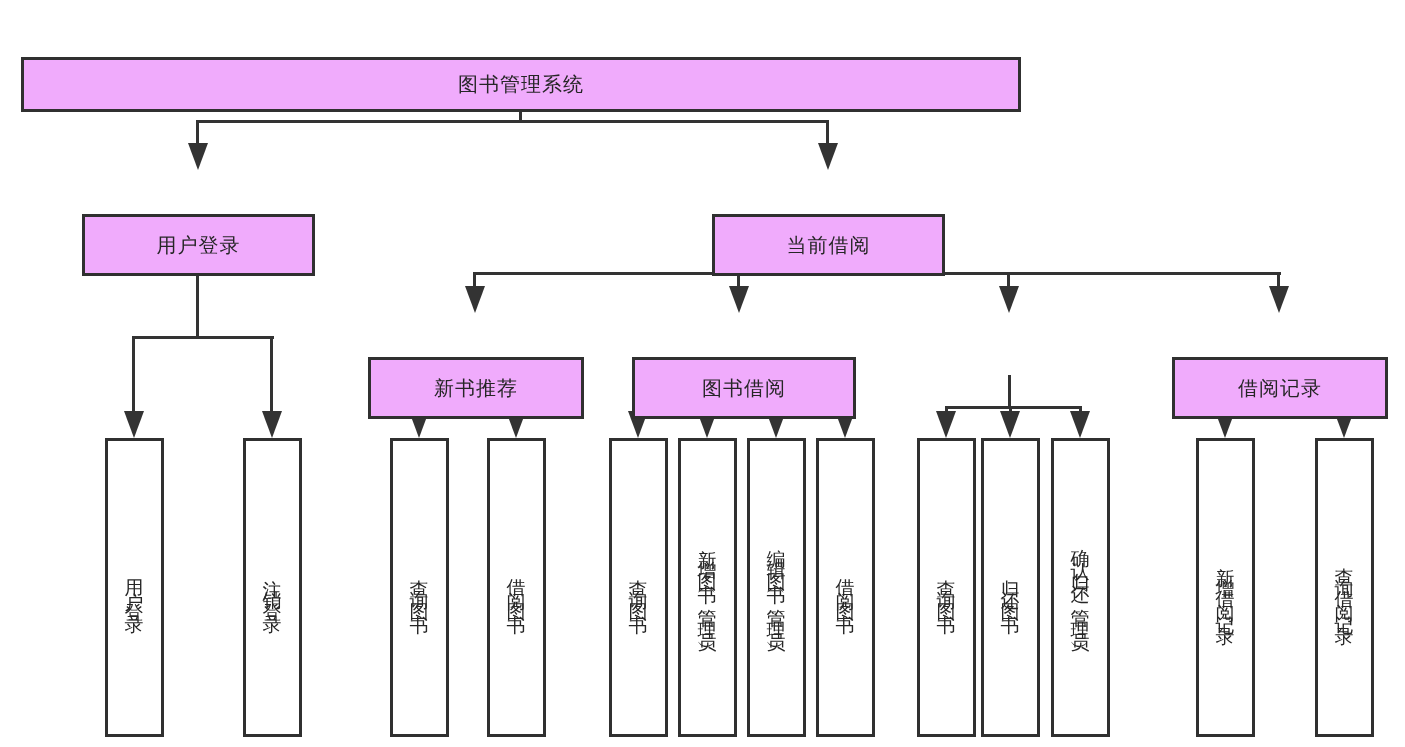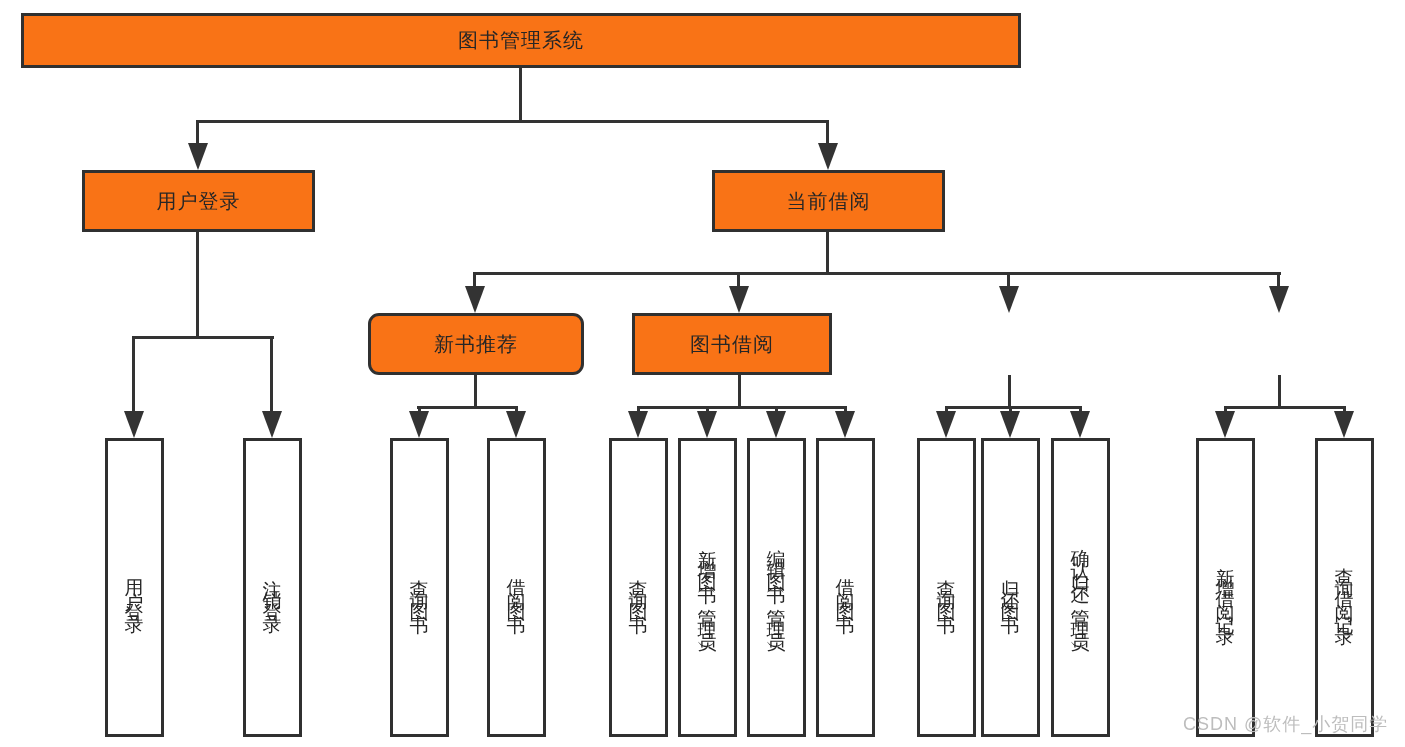--- a/index.html
+++ b/index.html
@@ -1,23 +1,23 @@
 <!DOCTYPE html>
 <html><head>
 <meta charset="utf-8">
 <style>
   html,body{margin:0;padding:0;background:#ffffff;}
   .canvas{
     position:relative;width:1405px;height:747px;background:#ffffff;overflow:hidden;
     font-family:"Liberation Sans","DejaVu Sans",sans-serif;color:#262626;
   }
   .box{
-    position:absolute;box-sizing:border-box;border:3px solid #303030;background:#f97316;
+    position:absolute;box-sizing:border-box;border:3px solid #303030;background:#f0abfc;
     display:flex;align-items:center;justify-content:center;
-    font-size:20px;letter-spacing:1px;color:#262626;
+    font-size:20px;letter-spacing:1px;color:#262626;margin-top:44px;
   }
   .vbox{
     position:absolute;box-sizing:border-box;border:3px solid #303030;background:#ffffff;
     display:flex;align-items:center;justify-content:center;
   }
   .vbox span{
     writing-mode:vertical-rl;text-orientation:mixed;
     font-size:19px;letter-spacing:12px;line-height:1;color:#262626;white-space:nowrap;
   }
   .hline,.vline{position:absolute;background:#333333;}
@@ -102,29 +102,32 @@
   </div>
 
   <div class="box" style="left:82px;top:170px;width:233px;height:62px;">
     <span>用户登录</span>
   </div>
 
   <div class="box" style="left:712px;top:170px;width:233px;height:62px;">
     <span>当前借阅</span>
   </div>
 
-  <div class="box" style="left:368px;top:313px;width:216px;height:62px;border-radius:11px;">
+  <div class="box" style="left:368px;top:313px;width:216px;height:62px;">
     <span>新书推荐</span>
   </div>
 
-  <div class="box" style="left:632px;top:313px;width:200px;height:62px;">
+  <div class="box" style="left:632px;top:313px;width:224px;height:62px;">
     <span>图书借阅</span>
   </div>
 
 
+  <div class="box" style="left:1172px;top:313px;width:216px;height:62px;">
+    <span>借阅记录</span>
+  </div>
 
   <div class="vbox" style="left:105px;top:438px;width:59px;height:299px;">
     <span>用户登录</span>
   </div>
   <div class="vbox" style="left:243px;top:438px;width:59px;height:299px;">
     <span>注销登录</span>
   </div>
 
   <div class="vbox" style="left:390px;top:438px;width:59px;height:299px;">
     <span>查询图书</span>
@@ -156,15 +159,14 @@
     <span>确认归还（管理员）</span>
   </div>
 
   <div class="vbox" style="left:1196px;top:438px;width:59px;height:299px;">
     <span>新增借阅记录</span>
   </div>
   <div class="vbox" style="left:1315px;top:438px;width:59px;height:299px;">
     <span>查询借阅记录</span>
   </div>
 
-  <div class="watermark">CSDN @软件_小贺同学</div>
 
 </div>
 
 </body></html>

